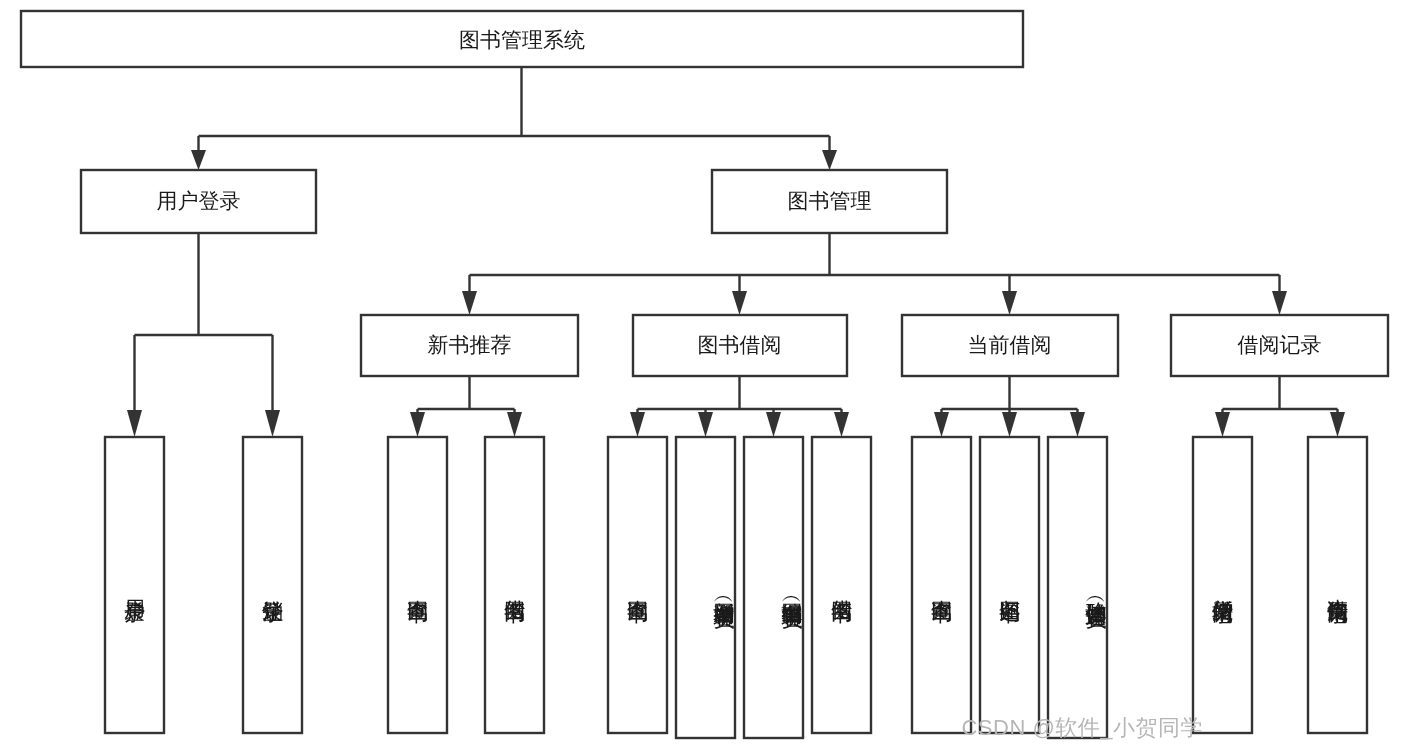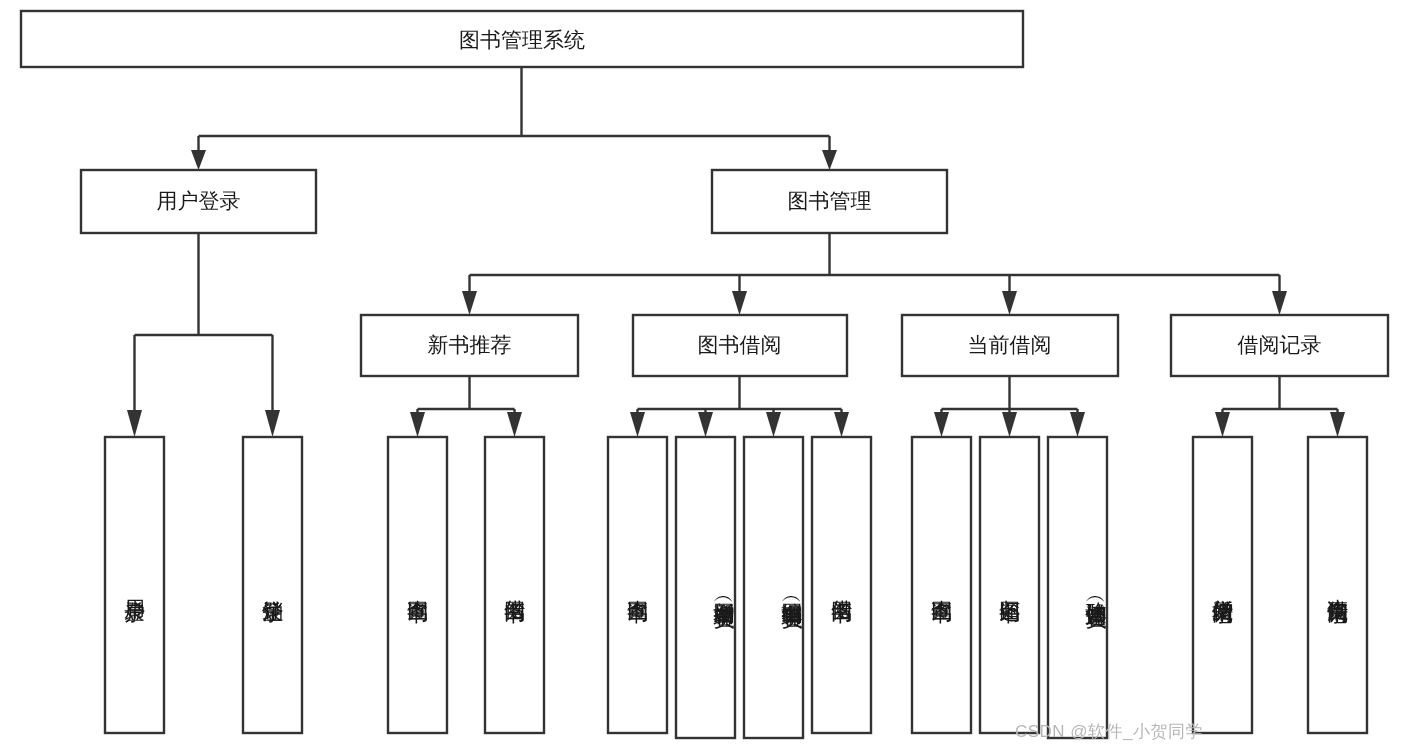--- a/index.html
+++ b/index.html
@@ -61,21 +61,21 @@
     align-items: center;
     justify-content: center;
     white-space: nowrap;
     pointer-events: none;
   }
   .watermark {
     position: absolute;
     right: 13px;
     bottom: 4px;
     font-family: "Liberation Sans", "DejaVu Sans", sans-serif;
-    font-size: 17px;
+    font-size: 22px;
     color: #b6b6b6;
     white-space: nowrap;
     letter-spacing: 0.5px;
   }
 </style>
 </head>
 <body>
 
 <div id="diagram-root">
 

